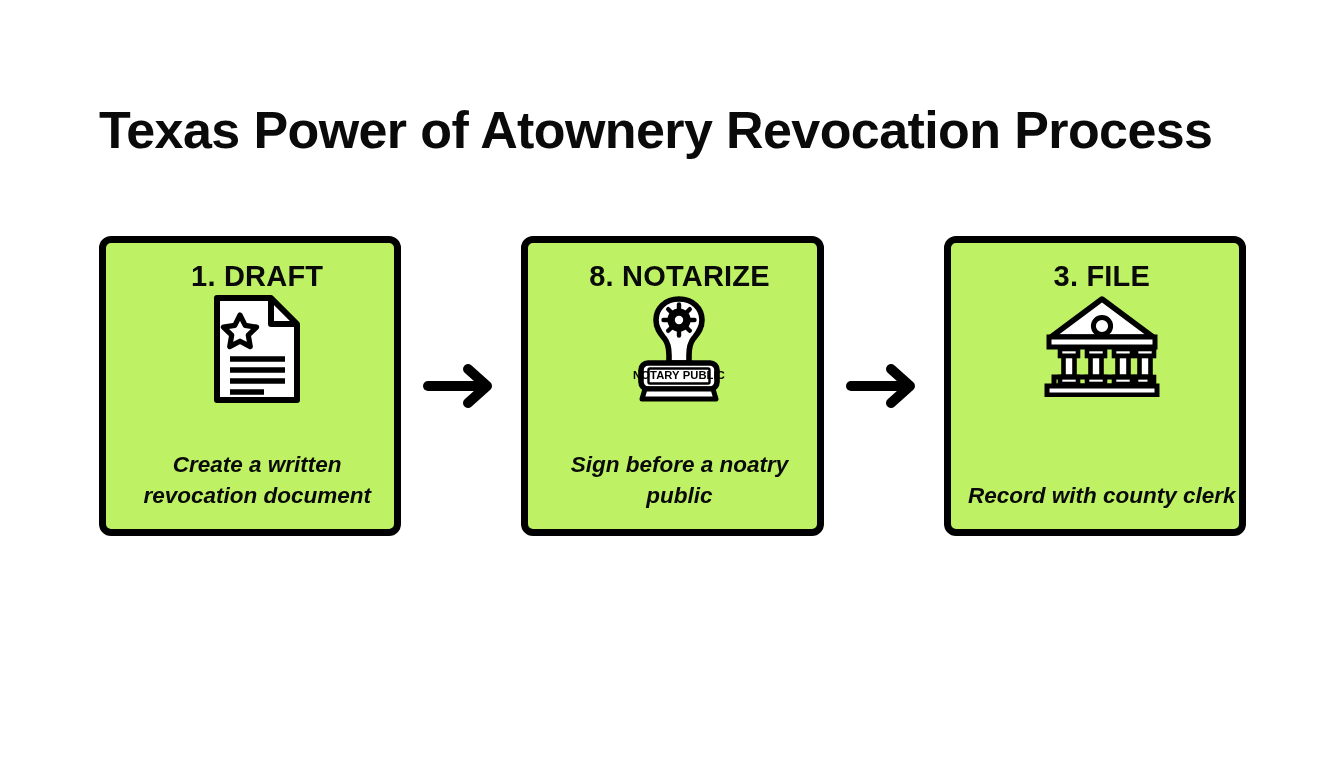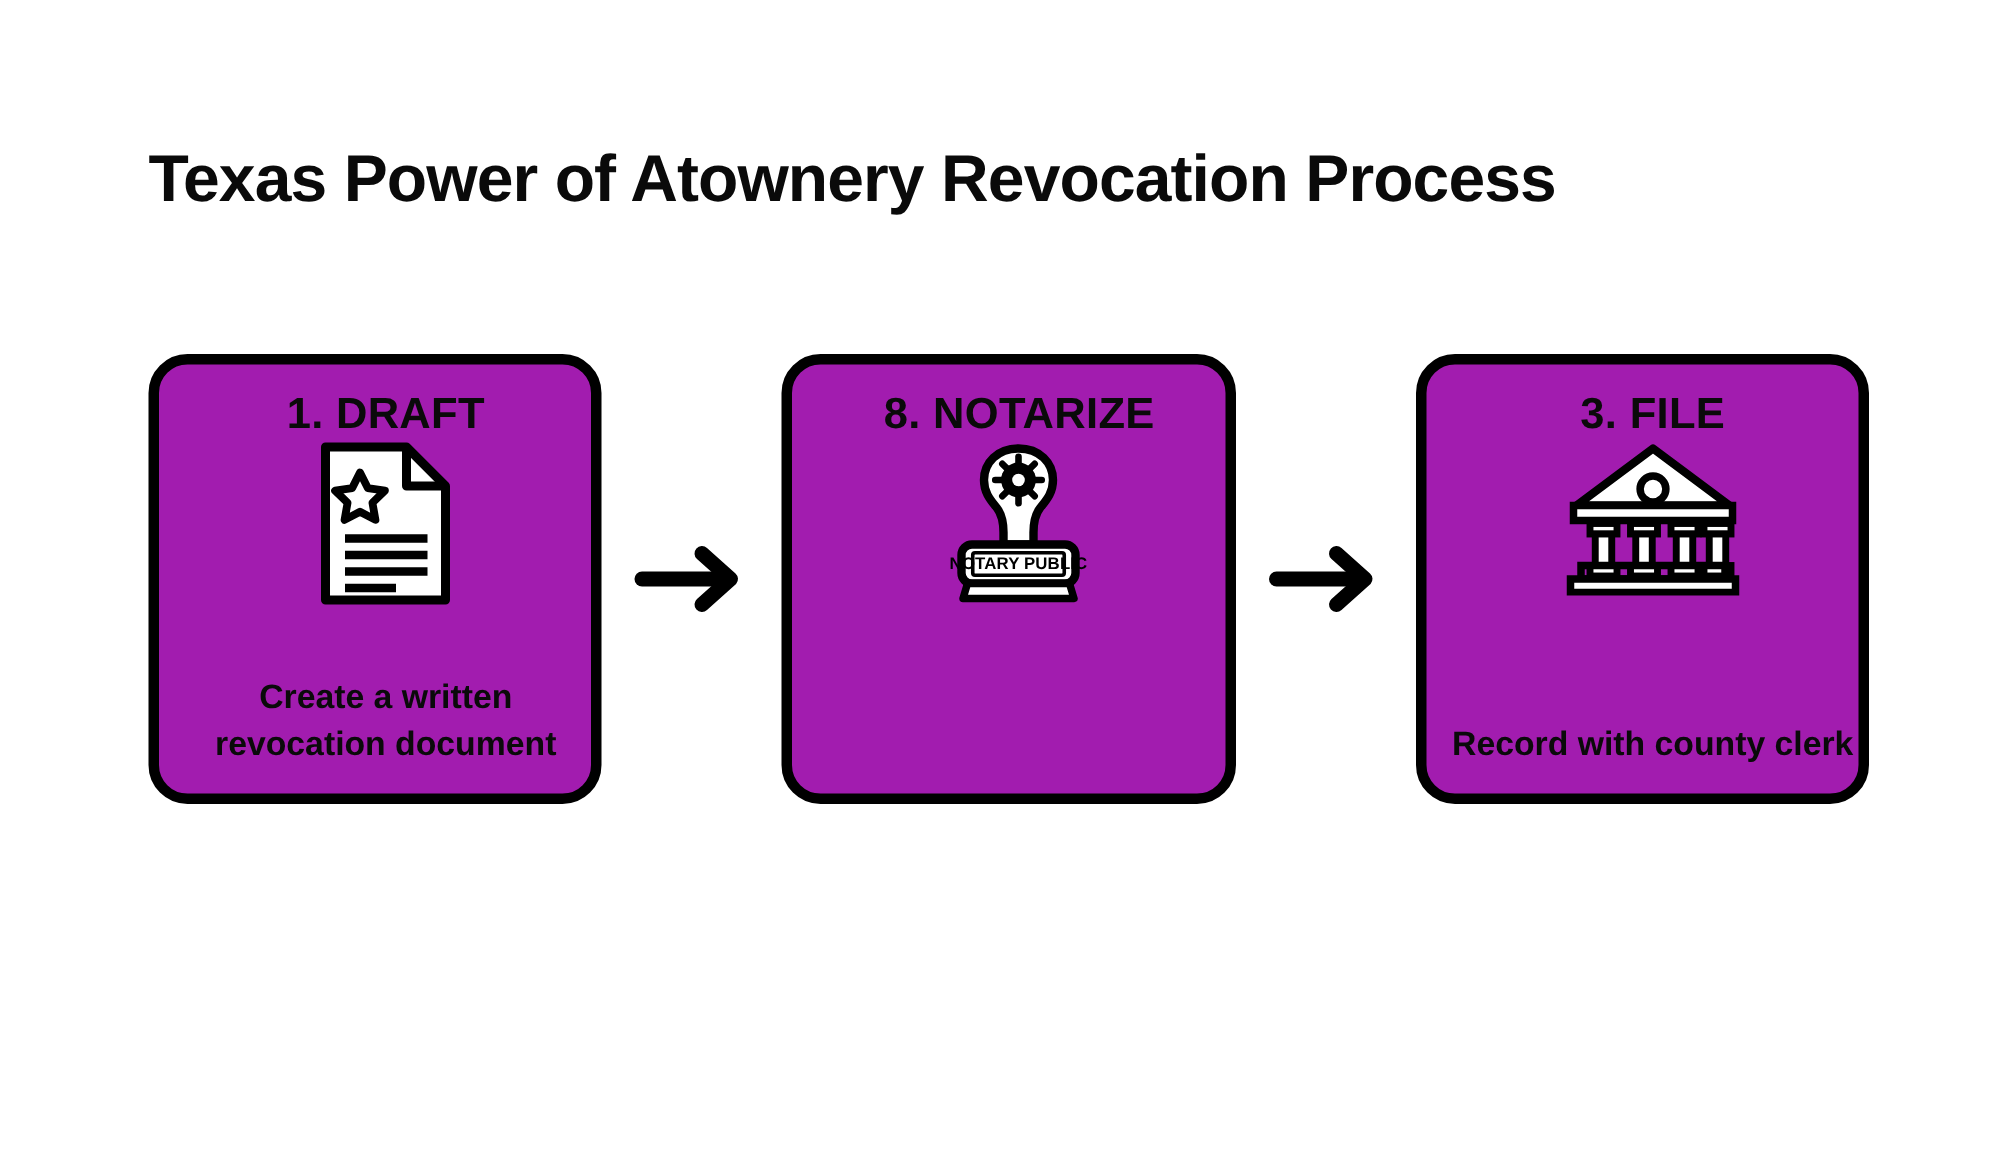--- a/index.html
+++ b/index.html
@@ -24,21 +24,21 @@
     width: 1344px;
     height: 768px;
     background: #ffffff;
   }
 
   
   .page-title {
     position: absolute;
     left: 99px;
     top: 66px;
-    font-size: 44px;
+    font-size: 52px;
     font-weight: 700;
     letter-spacing: -0.6px;
     line-height: 1.15;
     color: #0a0a0a;
     white-space: nowrap;
   }
 
   
   .flow {
     position: absolute;
@@ -50,22 +50,22 @@
     flex-direction: row;
     align-items: center;
     justify-content: space-between;
   }
 
   .step-card {
     box-sizing: border-box;
     width: 305px;
     height: 300px;
     border: 7px solid #000000;
-    border-radius: 26px;
-    background: #a21caf;
+    border-radius: 12px;
+    background: #bef264;
     display: flex;
     flex-direction: column;
     align-items: center;
     padding: 18px 0 16px 14px;
   }
 
   .step-title {
     font-size: 29px;
     font-weight: 700;
     letter-spacing: 0.2px;
@@ -87,20 +87,21 @@
   }
 
   .step-caption {
     font-size: 22.5px;
     font-weight: 700;
     line-height: 1.38;
     text-align: center;
     color: #0a0a0a;
     max-width: 268px;
     margin: 0 0 2px 0;
+    font-style: italic;
   }
 
   
   .flow-arrow {
     width: 120px;
     height: 60px;
     display: flex;
     align-items: center;
     justify-content: center;
     flex: 0 0 auto;
@@ -187,20 +188,21 @@
           <circle cx="52" cy="27" r="4.2" fill="#fff"></circle>
 
           <rect x="14" y="70" width="76" height="26" rx="7" stroke="#000" stroke-width="5.6" fill="#fff"></rect>
           <rect x="21.5" y="75.5" width="61" height="15" rx="1.5" stroke="#000" stroke-width="2.4" fill="#fff"></rect>
           <text class="stamp-label" x="52" y="86.2" text-anchor="middle" fill="#000">NOTARY PUBLIC</text>
 
           <path d="M18 96 H86 L89 106 H15 Z" stroke="#000" stroke-width="5" stroke-linejoin="round" fill="#fff"></path>
         </svg>
       </div>
 
+      <div class="step-caption">Sign before a noatry public</div>
     </div>
 
     <div class="flow-arrow">
       <svg width="80" height="50" viewBox="0 0 80 50" fill="none" aria-hidden="true">
         <line x1="7" y1="25" x2="62" y2="25" stroke="#000" stroke-width="10" stroke-linecap="round"></line>
         <polyline points="47,8 66,25 47,42" stroke="#000" stroke-width="10" stroke-linecap="round" stroke-linejoin="round" fill="none"></polyline>
       </svg>
     </div>
 
     <div class="step-card">

